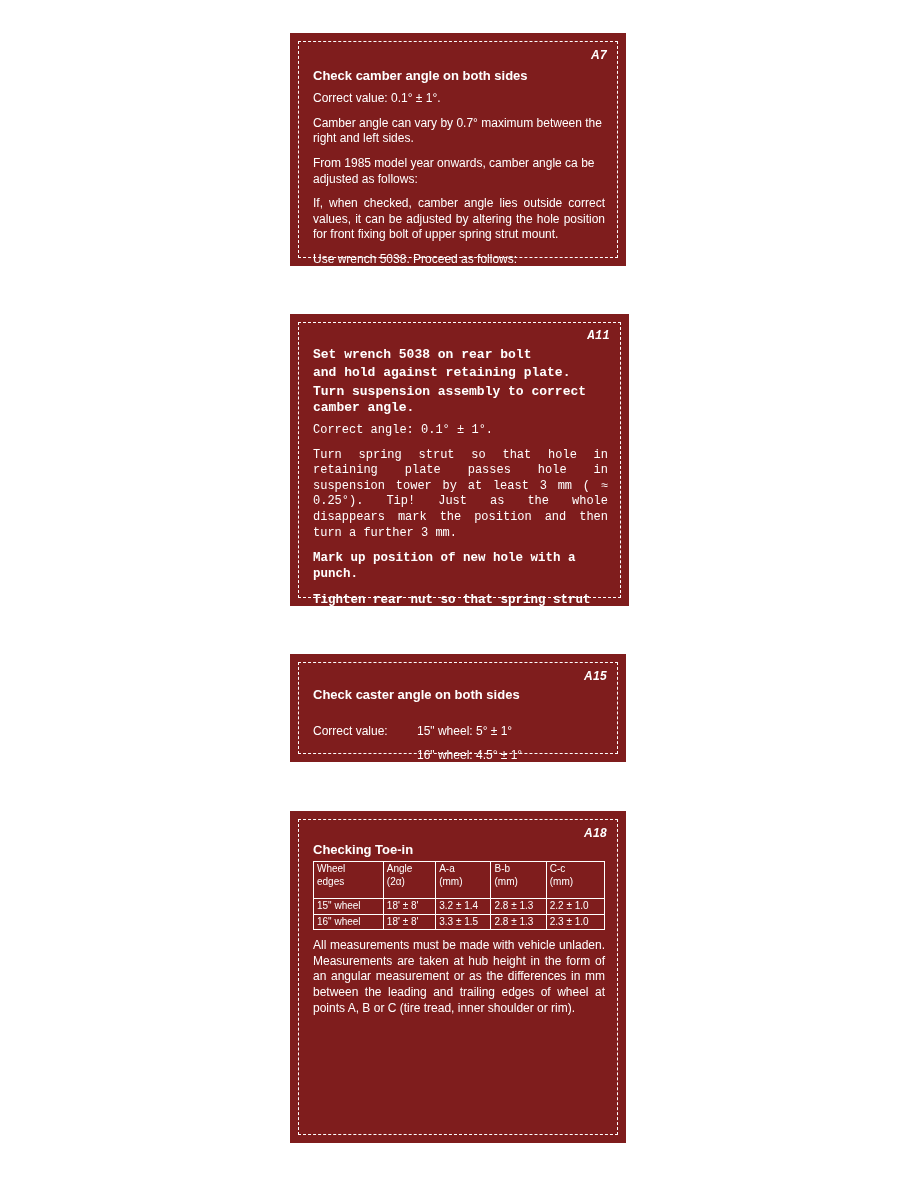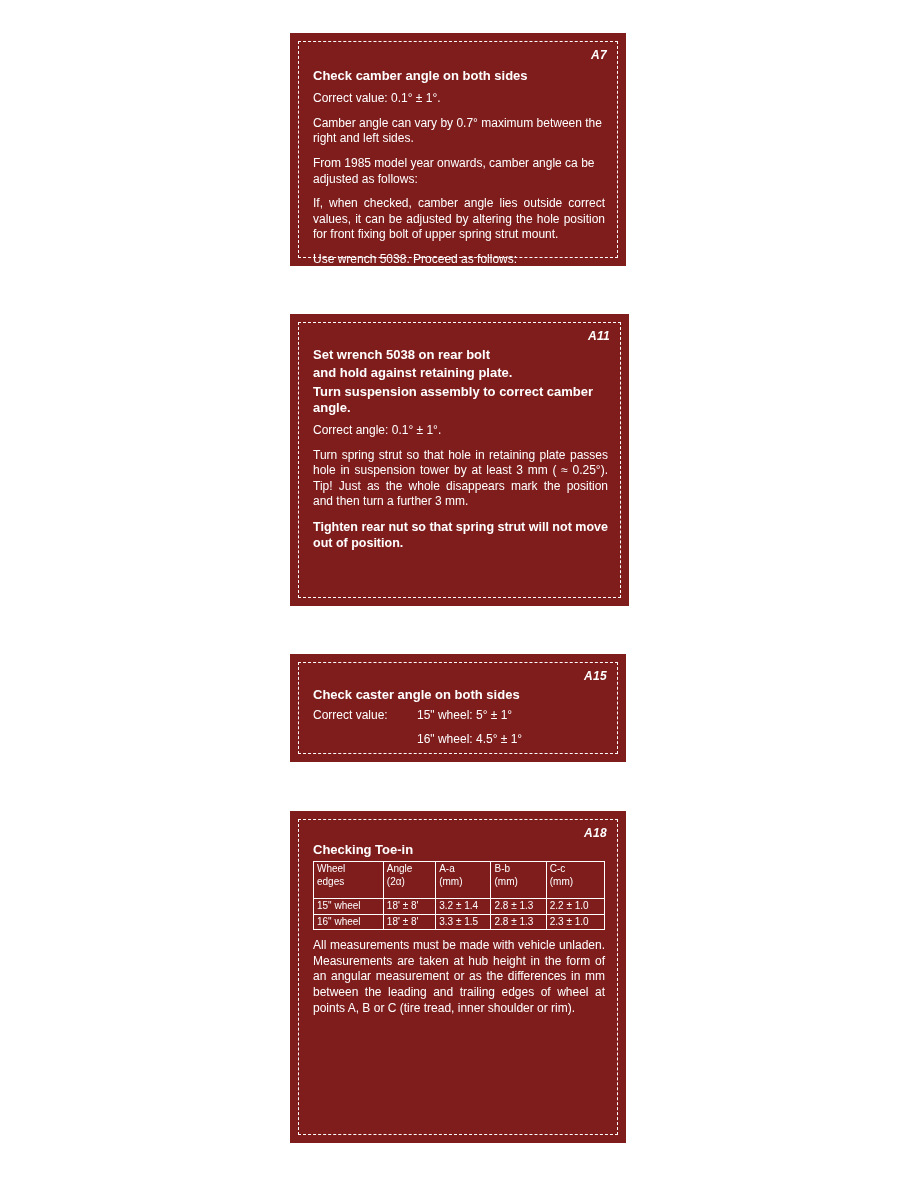--- a/index.html
+++ b/index.html
@@ -76,21 +76,21 @@
   }
   #panel-a7 .panel-inner { padding-top: 26px; }
 
   
   #panel-a11 {
     left: 290px;
     top: 314px;
     width: 339px;
     height: 292px;
   }
-  #panel-a11 .panel-inner { padding-top: 24px; }
+  #panel-a11 .panel-inner { padding-top: 24px; font-family: Liberation Mono, monospace; }
 
   
   #panel-a15 {
     left: 290px;
     top: 654px;
     width: 336px;
     height: 108px;
   }
   #panel-a15 .panel-inner { padding-top: 24px; }
   .a15-row {
@@ -156,28 +156,29 @@
   </div>
 
   <div class="panel" id="panel-a11">
     <div class="panel-inner">
       <div class="panel-tag">A11</div>
       <div class="p-head tight">Set wrench 5038 on rear bolt</div>
       <div class="p-head tight">and hold against retaining plate.</div>
       <div class="p-head">Turn suspension assembly to correct camber angle.</div>
       <p class="p-text nojust">Correct angle: 0.1° ±  1°.</p>
       <p class="p-text">Turn spring strut so that hole in retaining plate passes hole in suspension tower by at least 3 mm ( ≈ 0.25°). Tip!  Just as the whole disappears mark the position and then turn a further 3 mm.</p>
+      <p class="p-bold">Mark up position of new hole with a punch.</p>
       <p class="p-bold">Tighten rear nut so that spring strut will not move out of position.</p>
     </div>
   </div>
 
   <div class="panel" id="panel-a15">
     <div class="panel-inner">
       <div class="panel-tag">A15</div>
-      <div class="p-head" style="margin-bottom:4px;">Check caster angle on both sides</div>
+      <div class="p-head" style="margin-bottom:20px;">Check caster angle on both sides</div>
       <div class="a15-row">
         <span class="a15-label">Correct value:</span>
         <span class="a15-val">15" wheel: 5° ±  1°</span>
       </div>
       <div class="a15-row second">
         <span class="a15-label"></span>
         <span class="a15-val">16" wheel: 4.5° ±  1°</span>
       </div>
     </div>
   </div>

